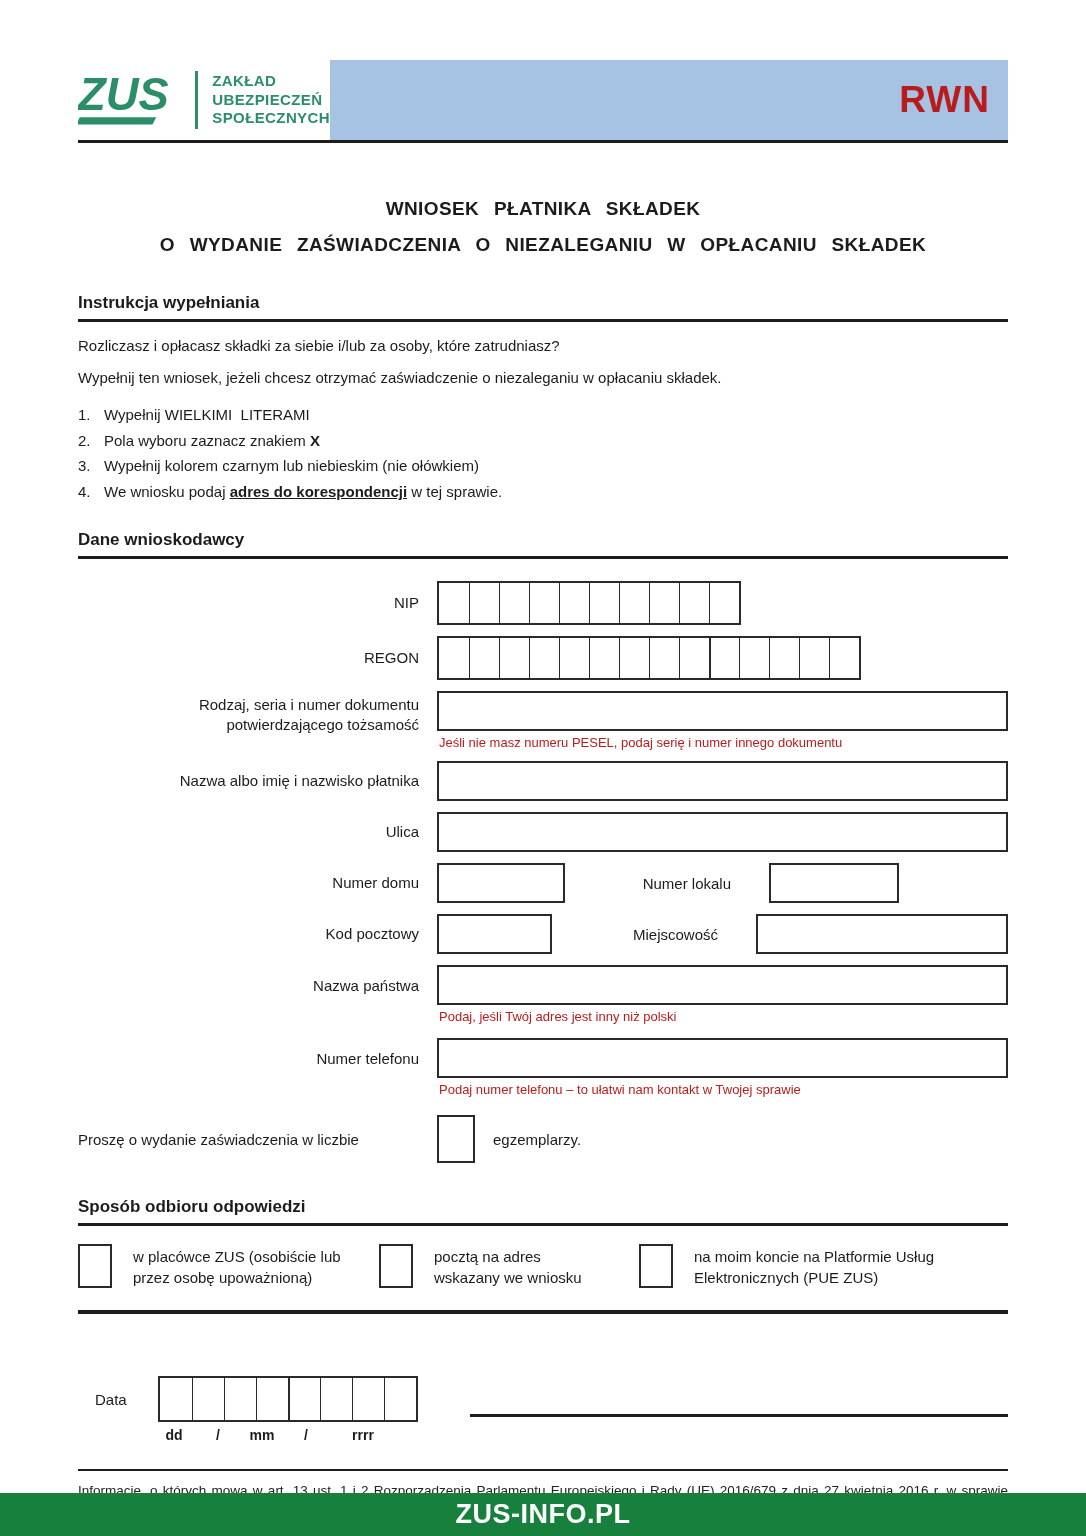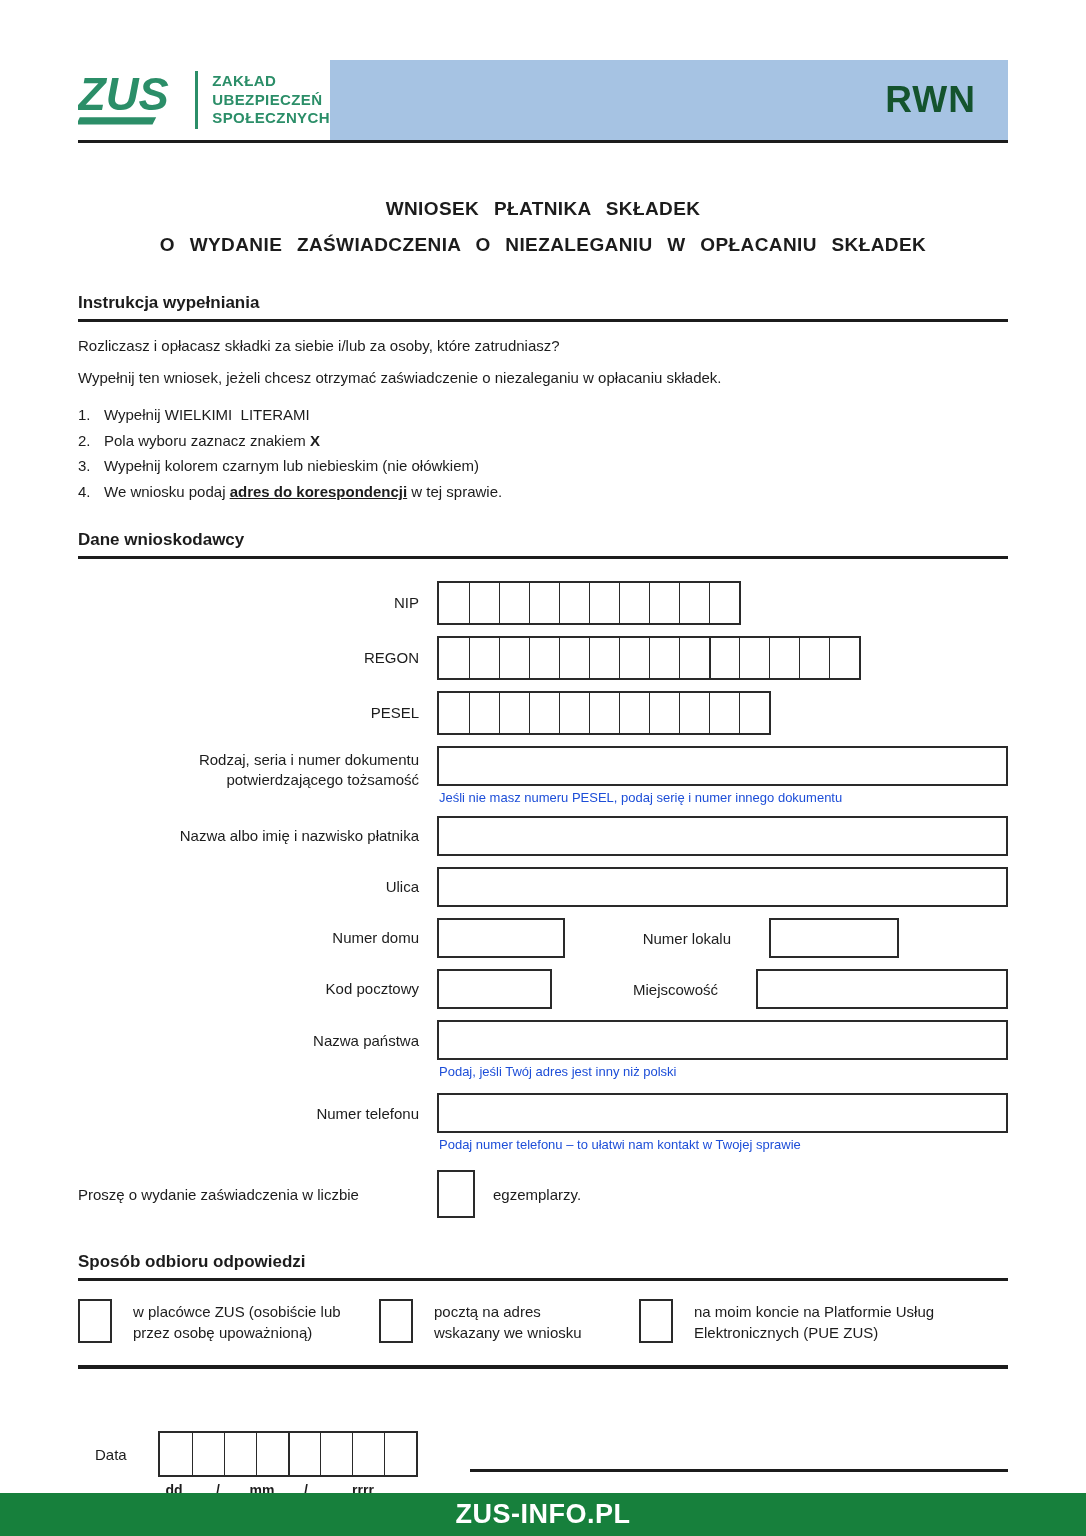--- a/index.html
+++ b/index.html
@@ -6,21 +6,21 @@
   body{width:1086px;font-family:"Liberation Sans",sans-serif;color:#1c1c1c;}
   .page{position:relative;width:1086px;height:1536px;background:#fff;overflow:hidden;}
   .content{padding:0 78px;}
 
   
   .header{display:flex;align-items:stretch;margin-top:60px;height:80px;border-bottom:3px solid #1c1c1c;}
   .logo-block{display:flex;align-items:center;width:252px;flex:none;}
   .logo-divider{width:3px;background:#2b8e68;height:58px;margin:0 14px 0 10px;flex:none;}
   .org-name{color:#2b8e68;font-weight:bold;font-size:15px;line-height:1.25;white-space:pre-line;letter-spacing:.4px;}
   .banner{flex:1;background:#a6c3e3;display:flex;align-items:center;justify-content:flex-end;}
-  .form-code{font-size:37px;font-weight:bold;color:#14532d;padding-right:32px;letter-spacing:1px;}
+  .form-code{font-size:37px;font-weight:bold;color:#b91c1c;padding-right:18px;letter-spacing:1px;}
 
   
   .title{margin-top:48px;text-align:center;font-weight:bold;font-size:19px;letter-spacing:.4px;word-spacing:9px;line-height:1.9;}
 
   
   .sec-heading{font-size:17px;font-weight:bold;border-bottom:3px solid #1c1c1c;padding-bottom:6px;}
   .sec-instrukcja{margin-top:30px;}
   .sec-dane{margin-top:26px;}
   .sec-sposob{margin-top:34px;}
 
@@ -44,21 +44,21 @@
   .cells .cell:first-child{border-left:none;}
   #regon-cells .cell:nth-child(10){border-left-width:2px;}
 
   .box{border:2px solid #2a2a2a;height:40px;box-sizing:border-box;background:#fff;}
   .box.wide{width:571px;}
   .box.small{width:128px;}
   .box.mid{width:130px;}
   .box.city{width:281px;}
   .inline-label{width:166px;text-align:right;padding-right:38px;font-size:15px;flex:none;}
   .pair{display:flex;align-items:center;}
-  .hint{font-size:13px;color:#1d4ed8;margin-top:4px;margin-left:2px;}
+  .hint{font-size:13px;color:#b91c1c;margin-top:4px;margin-left:2px;}
 
   .copies-row{display:flex;align-items:center;margin-top:18px;}
   .copies-text{width:359px;flex:none;font-size:15px;}
   .copies-box{width:38px;height:48px;border:2px solid #2a2a2a;box-sizing:border-box;flex:none;}
   .copies-after{font-size:15px;margin-left:18px;}
 
   
   .options{display:flex;margin-top:18px;}
   .option{display:flex;align-items:flex-start;}
   .opt1{width:301px;flex:none;}
@@ -175,38 +175,20 @@
               <div class="cell"></div>
               <div class="cell"></div>
               <div class="cell"></div>
               <div class="cell"></div>
               <div class="cell"></div>
               <div class="cell"></div>
             </div>
           </div>
       </div>
 
-      <div class="frow">
-        <div class="flabel">PESEL</div>
-        <div class="farea">
-            <div class="cells" id="pesel-cells">
-              <div class="cell"></div>
-              <div class="cell"></div>
-              <div class="cell"></div>
-              <div class="cell"></div>
-              <div class="cell"></div>
-              <div class="cell"></div>
-              <div class="cell"></div>
-              <div class="cell"></div>
-              <div class="cell"></div>
-              <div class="cell"></div>
-              <div class="cell"></div>
-            </div>
-          </div>
-      </div>
 
       <div class="frow top">
         <div class="flabel" style="padding-top:4px;">Rodzaj, seria i numer dokumentu
 potwierdzającego tożsamość</div>
         <div class="farea">
           <div class="box wide"></div>
           <div class="hint">Jeśli nie masz numeru PESEL, podaj serię i numer innego dokumentu</div>
         </div>
       </div>
 

